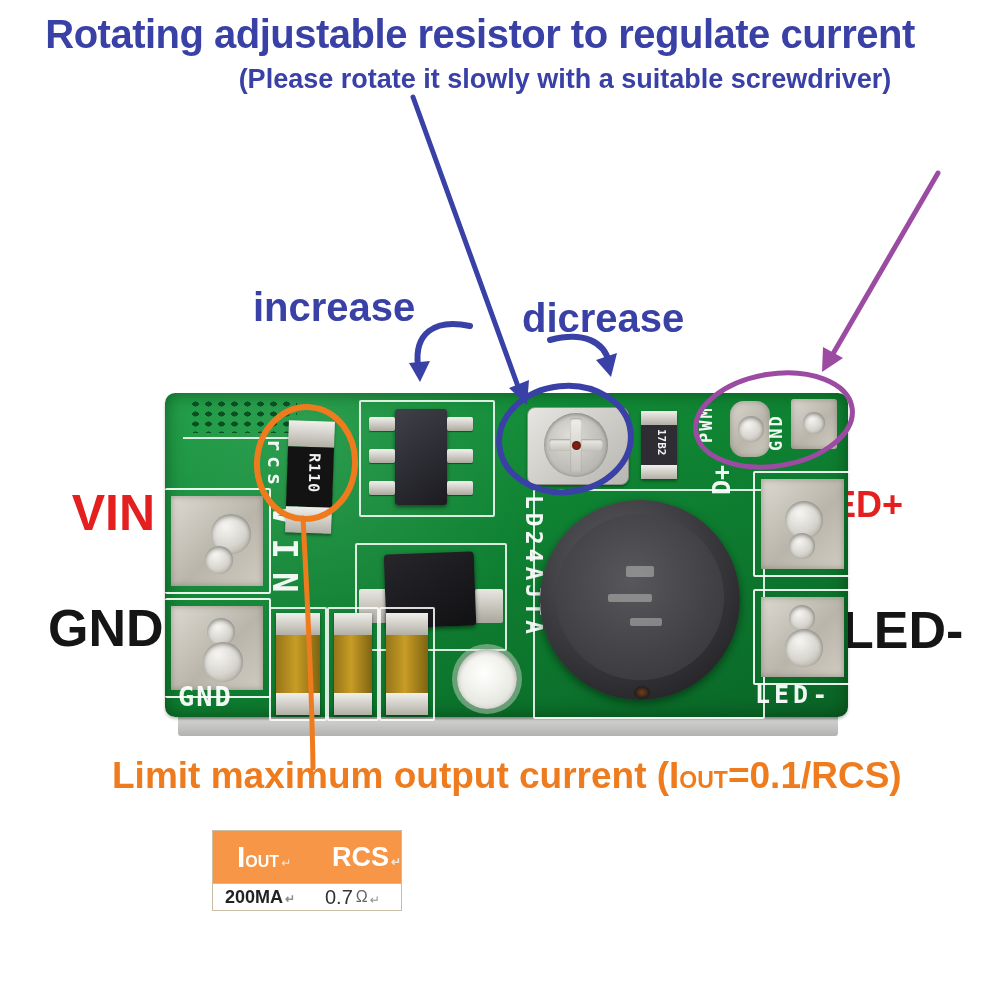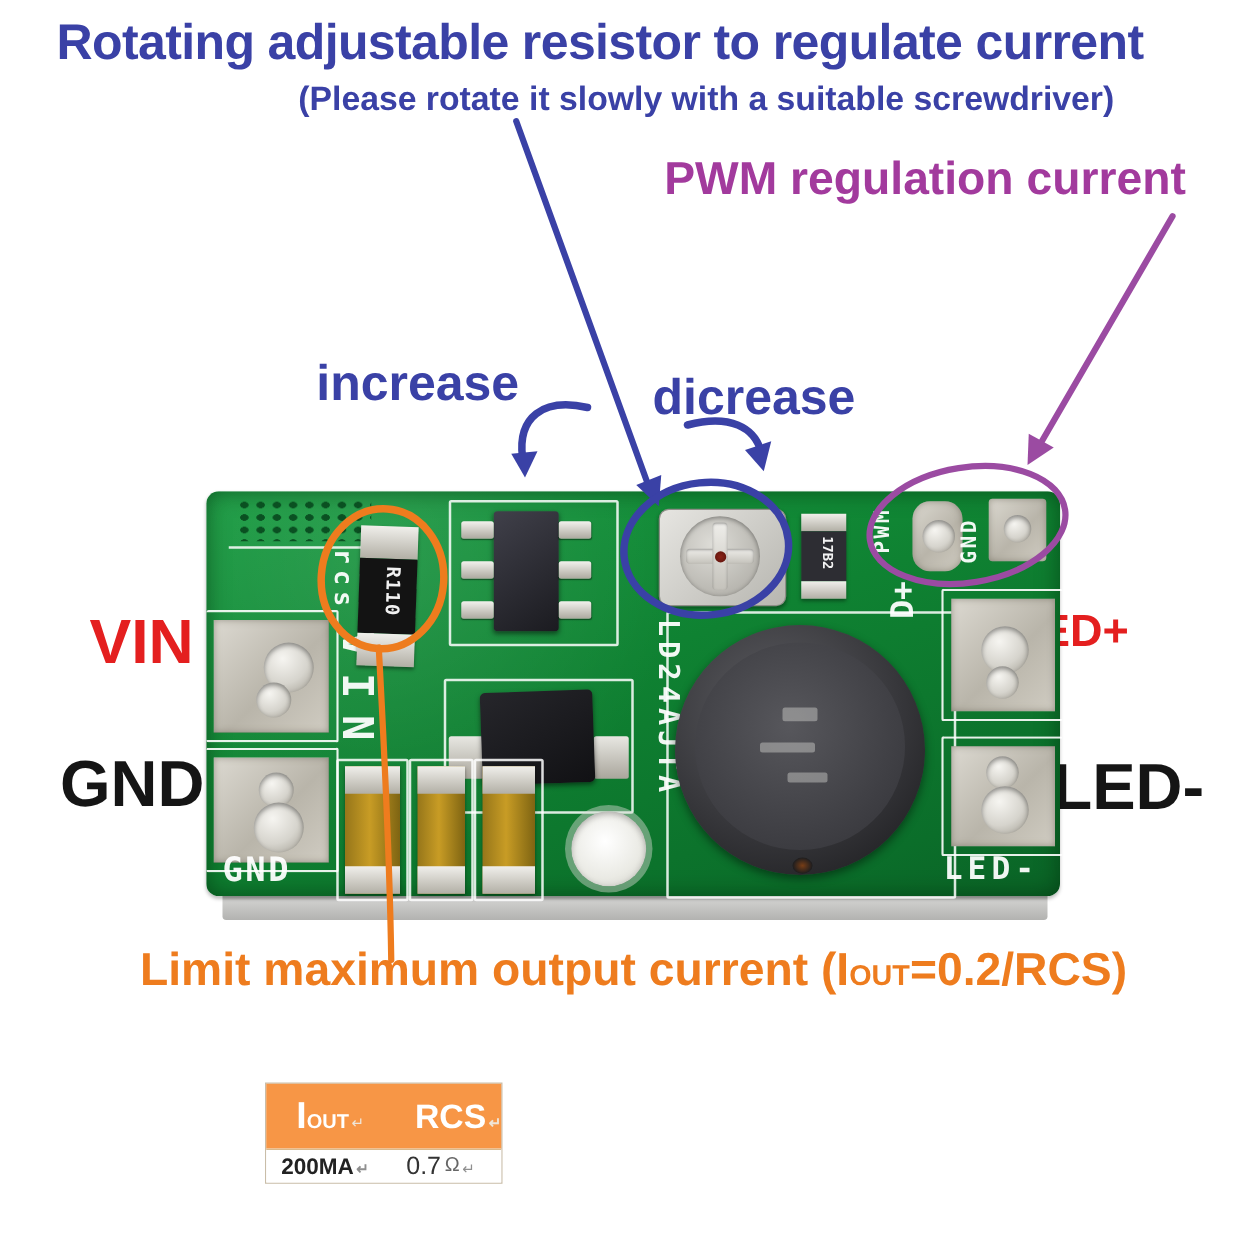--- a/index.html
+++ b/index.html
@@ -99,21 +99,21 @@
   .cap-body { position:absolute; left:5px; right:5px; top:4px; bottom:4px;
     background:linear-gradient(90deg,#96761a,#c89c25 45%,#7e6412); box-shadow:0 1px 3px rgba(0,0,0,.4); }
   .cap-body .chipcap { height:22px; }
 
   .mount-hole { left:292px; top:256px; width:60px; height:60px; border-radius:50%;
     background:radial-gradient(circle at 45% 40%, #ffffff, #eaeae4 60%, #cbcbc4);
     box-shadow: 0 0 0 5px rgba(215,218,210,.45), inset 0 2px 5px rgba(0,0,0,.28); }
 
   
   .iout-table { left:212px; top:830px; width:190px; background:#fff;
-    border:1px solid #c9bda8; box-sizing:border-box;margin-top:36px; }
+    border:1px solid #c9bda8; box-sizing:border-box; }
   .iout-table .thead { display:flex; align-items:center; height:52px;
     background:var(--table-header-bg); color:#fff; }
   .iout-table .th1 { width:100px; padding-left:24px; }
   .iout-table .i-main { font-weight:bold; font-size:30px; }
   .iout-table .i-sub  { font-weight:bold; font-size:16px; }
   .iout-table .th2 { font-weight:bold; font-size:27px; }
   .iout-table .ret { font-size:12px; color:#8f8f8f; margin-left:2px; }
   .iout-table .thead .ret { color:#efe5d8; }
   .iout-table .tr { display:flex; align-items:center; height:26px;
     border-top:1px solid var(--table-border); background:#fff; }
@@ -129,21 +129,20 @@
   .fill-purple   { fill:var(--shape-purple); stroke:none; }
   .stroke-orange { stroke:var(--annotation-orange); fill:none; }
 </style>
 </head>
 <body>
 
 <div id="stage">
 
   <div class="abs title nowrap">Rotating adjustable resistor to regulate current</div>
   <div class="abs subtitle nowrap">(Please rotate it slowly with a suitable screwdriver)</div>
-  <div class="abs pwm-heading nowrap">PWM regulation current</div>
   <div class="abs dicrease">dicrease</div>
   <div class="abs increase">increase</div>
 
   <div class="abs vin-label">VIN</div>
   <div class="abs gnd-left-label">GND</div>
   <div class="abs led-plus-label">LED+</div>
   <div class="abs led-minus-label">LED-</div>
 
   <div class="abs pcb-edge"></div>
   <div class="abs pcb">
@@ -255,21 +254,21 @@
     </div>
     <div class="cap-frame" style="left:214px; top:214px; width:52px; height:110px;">
       <div class="cap-body">
           <div class="chipcap" style="top:0;"></div>
           <div class="chipcap" style="bottom:0;"></div>
         </div>
     </div>
   </div>
 
   <div class="abs limit">
-    <span>Limit maximum output current (I</span><span class="sub">OUT</span><span>=0.2/RCS)</span>
+    <span>Limit maximum output current (I</span><span class="sub">OUT</span><span>=0.1/RCS)</span>
   </div>
 
   <div class="abs iout-table">
     <div class="thead">
       <div class="th1">
         <span class="i-main">I</span><span class="i-sub">OUT</span><span class="ret">↵</span>
       </div>
       <div class="th2">
         <span>RCS</span><span class="ret">↵</span>
       </div>

